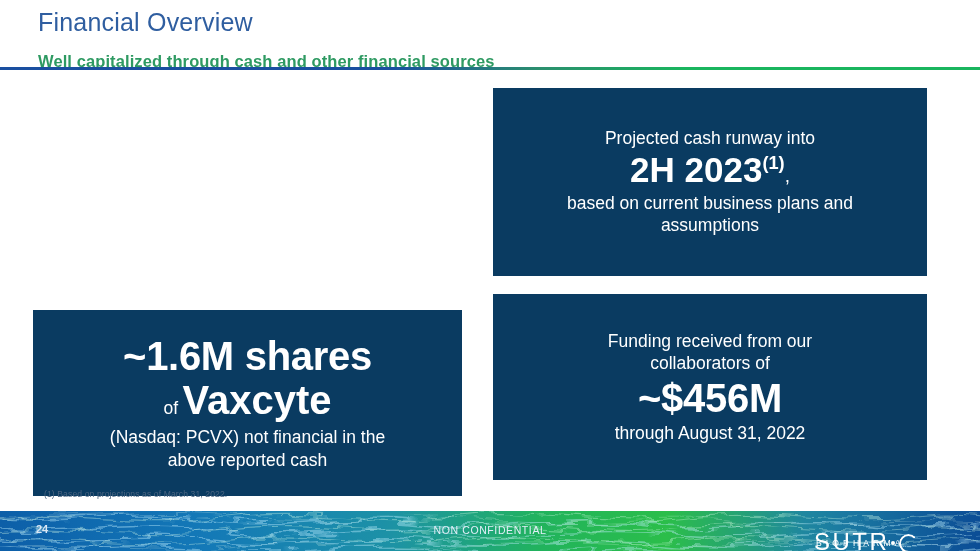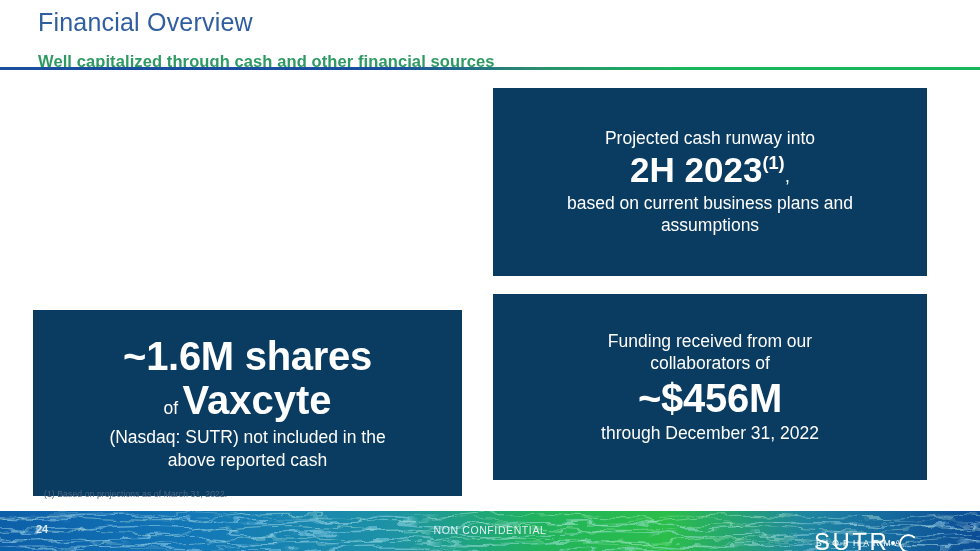--- a/index.html
+++ b/index.html
@@ -145,33 +145,33 @@
       </div>
     </div>
 
     <div class="card" id="card-vaxcyte">
       <div class="big">~1.6M shares</div>
       <div class="mixed-line">
         <span class="small-of">of</span>
         <span class="big-word">Vaxcyte</span>
       </div>
       <div class="sub">
-        <span class="sub-line">(Nasdaq: SUTR) not included in the</span>
+        <span class="sub-line">(Nasdaq: PCVX) not financial in the</span>
         <span class="sub-line">above reported cash</span>
       </div>
     </div>
 
     <div class="card" id="card-funding">
       <div class="sub">
         <span class="sub-line">Funding received from our</span>
         <span class="sub-line">collaborators of</span>
       </div>
       <div class="big">~$456M</div>
       <div class="sub">
-        <span class="sub-line">through December 31, 2022</span>
+        <span class="sub-line">through August 31, 2022</span>
       </div>
     </div>
 
   </div>
 
   <div id="footnote">(1) Based on projections as of March 31, 2022.</div>
 
   <div id="footer">
 
     <svg id="footer-texture" viewBox="0 0 980 40" preserveAspectRatio="none">

